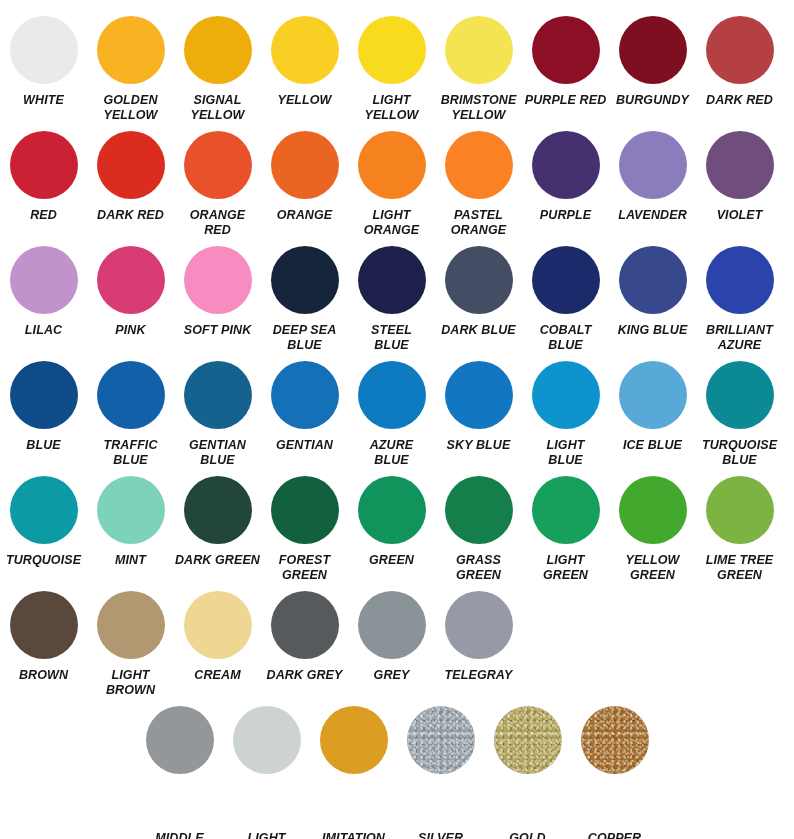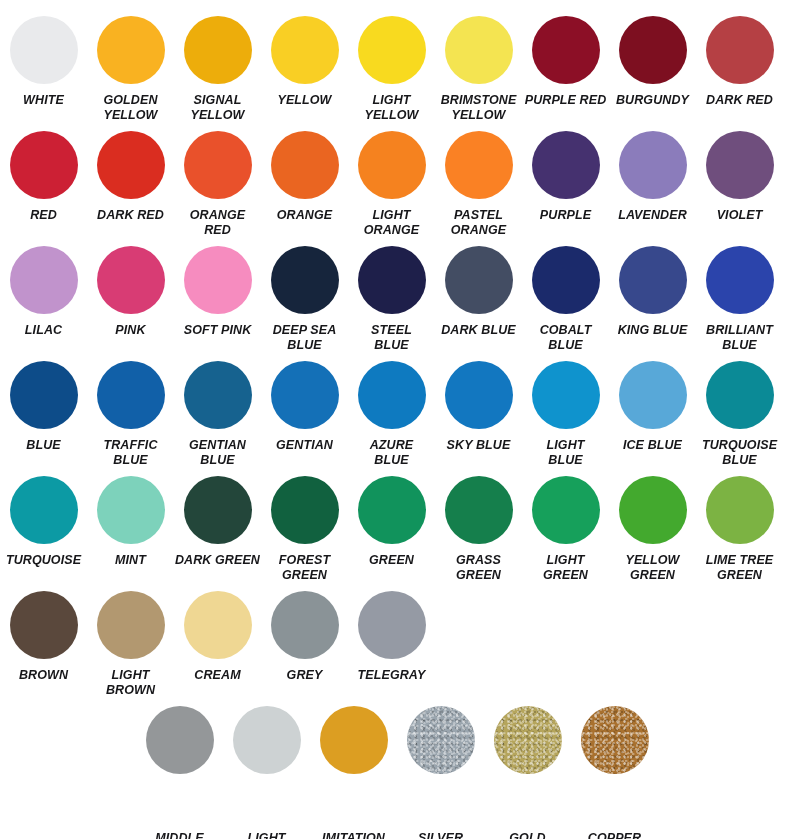--- a/index.html
+++ b/index.html
@@ -204,21 +204,21 @@
         <div class="swatch-label">COBALT
 BLUE</div>
       </div>
       <div class="swatch-cell">
         <div class="swatch-dot" style="background-color: rgb(55, 72, 140);"></div>
         <div class="swatch-label">KING BLUE</div>
       </div>
       <div class="swatch-cell">
         <div class="swatch-dot" style="background-color: rgb(43, 68, 171);"></div>
         <div class="swatch-label">BRILLIANT
-BLUE</div>
+AZURE</div>
       </div>
     </div>
     <div class="swatch-row">
       <div class="swatch-cell">
         <div class="swatch-dot" style="background-color: rgb(13, 76, 137);"></div>
         <div class="swatch-label">BLUE</div>
       </div>
       <div class="swatch-cell">
         <div class="swatch-dot" style="background-color: rgb(17, 96, 168);"></div>
         <div class="swatch-label">TRAFFIC
@@ -306,20 +306,24 @@
         <div class="swatch-label">BROWN</div>
       </div>
       <div class="swatch-cell">
         <div class="swatch-dot" style="background-color: rgb(178, 152, 112);"></div>
         <div class="swatch-label">LIGHT
 BROWN</div>
       </div>
       <div class="swatch-cell">
         <div class="swatch-dot" style="background-color: rgb(239, 215, 147);"></div>
         <div class="swatch-label">CREAM</div>
+      </div>
+      <div class="swatch-cell">
+        <div class="swatch-dot" style="background-color: rgb(87, 90, 92);"></div>
+        <div class="swatch-label">DARK GREY</div>
       </div>
       <div class="swatch-cell">
         <div class="swatch-dot" style="background-color: rgb(138, 147, 151);"></div>
         <div class="swatch-label">GREY</div>
       </div>
       <div class="swatch-cell">
         <div class="swatch-dot" style="background-color: rgb(149, 154, 164);"></div>
         <div class="swatch-label">TELEGRAY</div>
       </div>
     </div>

